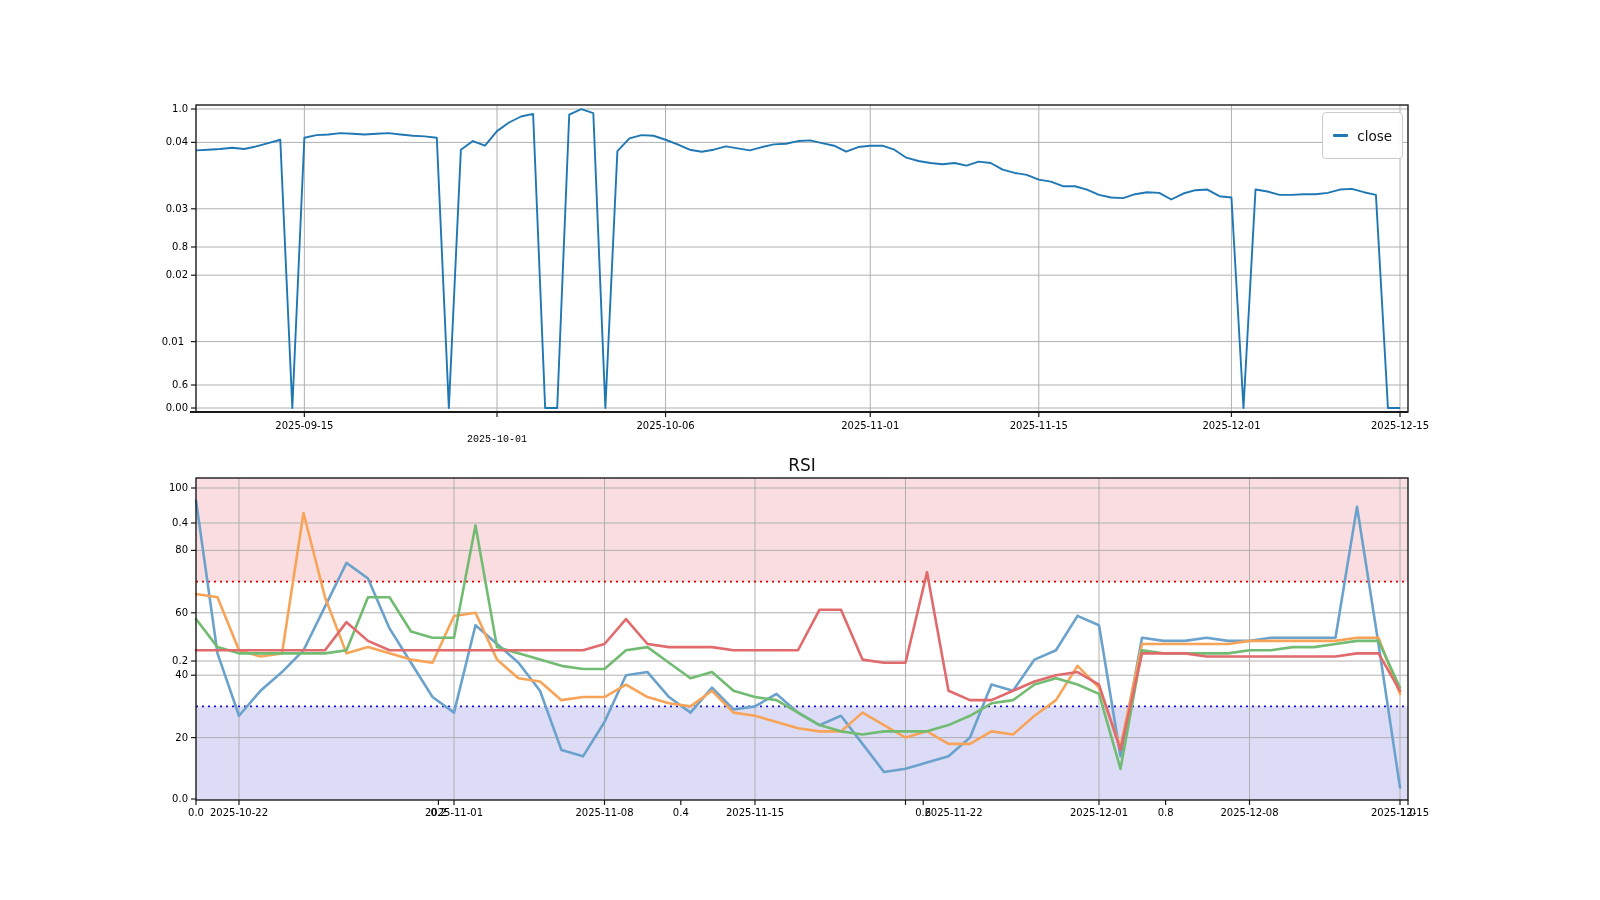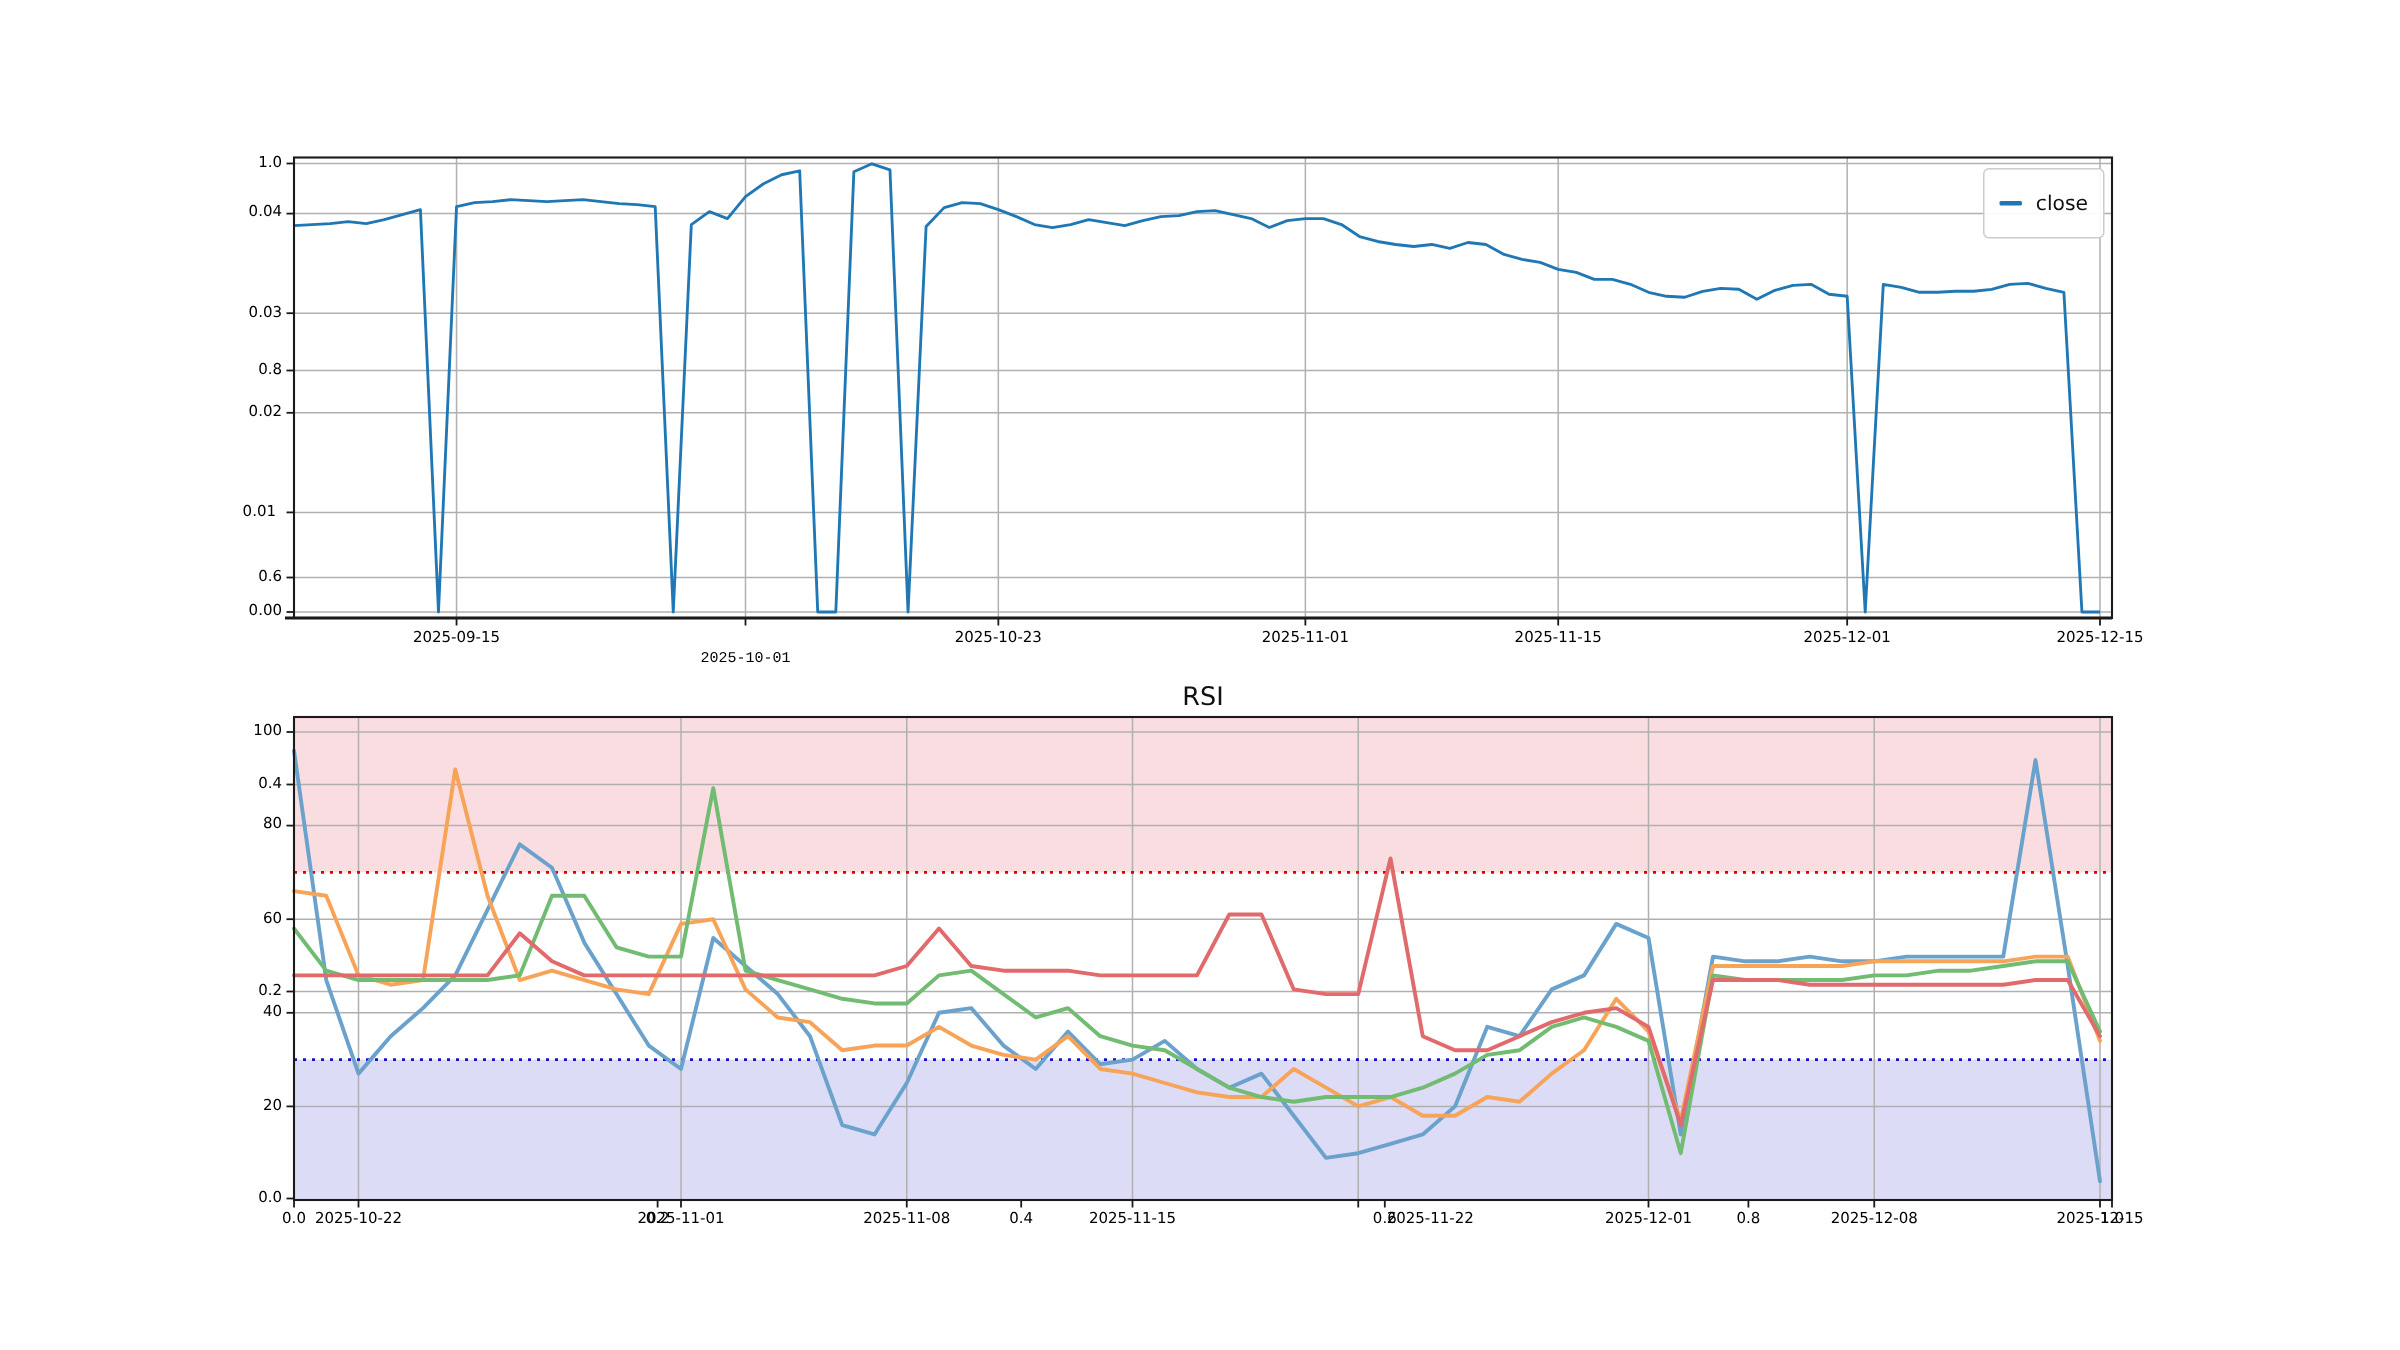--- a/index.html
+++ b/index.html
@@ -118,21 +118,21 @@
 
   <div class="legend" id="legend-close" style="left:1322px;top:112px;width:81px;height:47px;">
     <div class="legend-row">
       <span class="legend-sample" id="sample-close" style="background: rgb(31, 119, 180);"></span>
       <span class="legend-label">close</span>
     </div>
   </div>
 
 <div class="tick-label xt" style="left: 304.36px; top: 418px;">2025-09-15</div>
     <div class="tick-label xt" style="left: 497px; top: 432px; font-family: Liberation Mono, monospace;">2025-10-01</div>
-    <div class="tick-label xt" style="left: 665.56px; top: 418px;">2025-10-23</div>
+    <div class="tick-label xt" style="left: 665.56px; top: 418px;">2025-10-06</div>
     <div class="tick-label xt" style="left: 870.24px; top: 418px;">2025-11-01</div>
     <div class="tick-label xt" style="left: 1038.8px; top: 418px;">2025-11-15</div>
     <div class="tick-label xt" style="left: 1231.44px; top: 418px;">2025-12-01</div>
     <div class="tick-label xt" style="left: 1400px; top: 418px;">2025-12-15</div>
     <div class="tick-label yt" style="left: 118px; top: 408px;">0.00</div>
     <div class="tick-label yt" style="left: 114px; top: 341.6px; text-align: right;">0.01</div>
     <div class="tick-label yt" style="left: 118px; top: 275.2px;">0.02</div>
     <div class="tick-label yt" style="left: 118px; top: 208.8px;">0.03</div>
     <div class="tick-label yt" style="left: 118px; top: 142.4px;">0.04</div>
     <div class="tick-label yt" style="left: 118px; top: 385px;">0.6</div>

